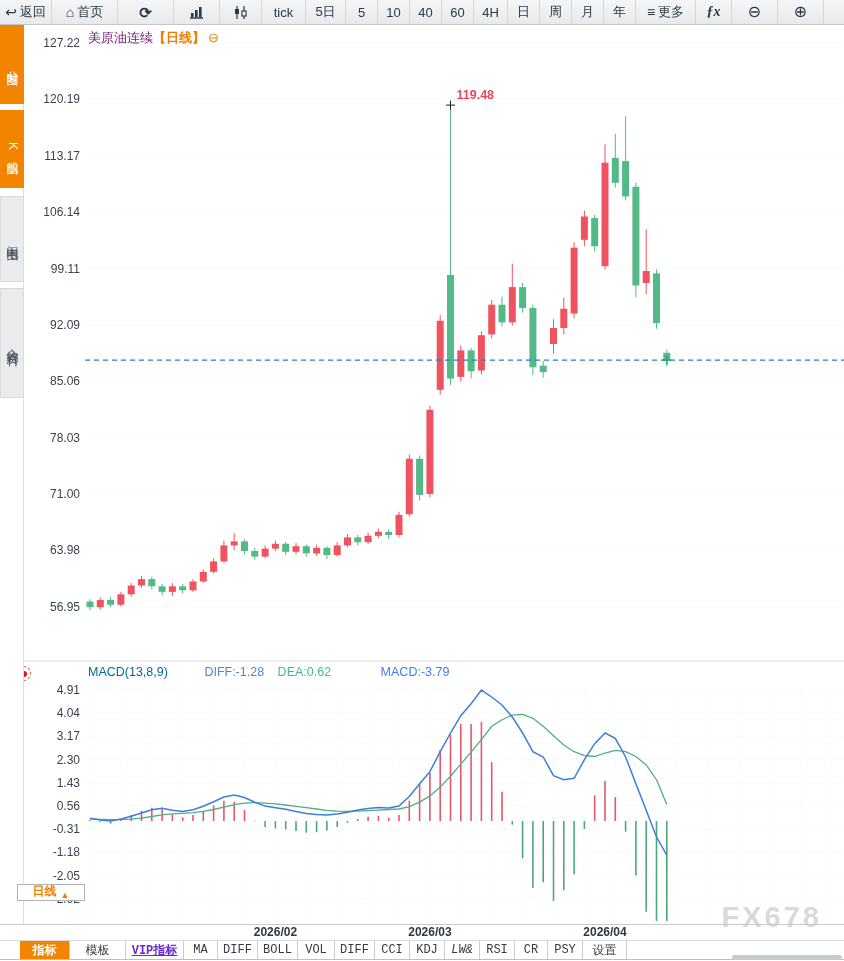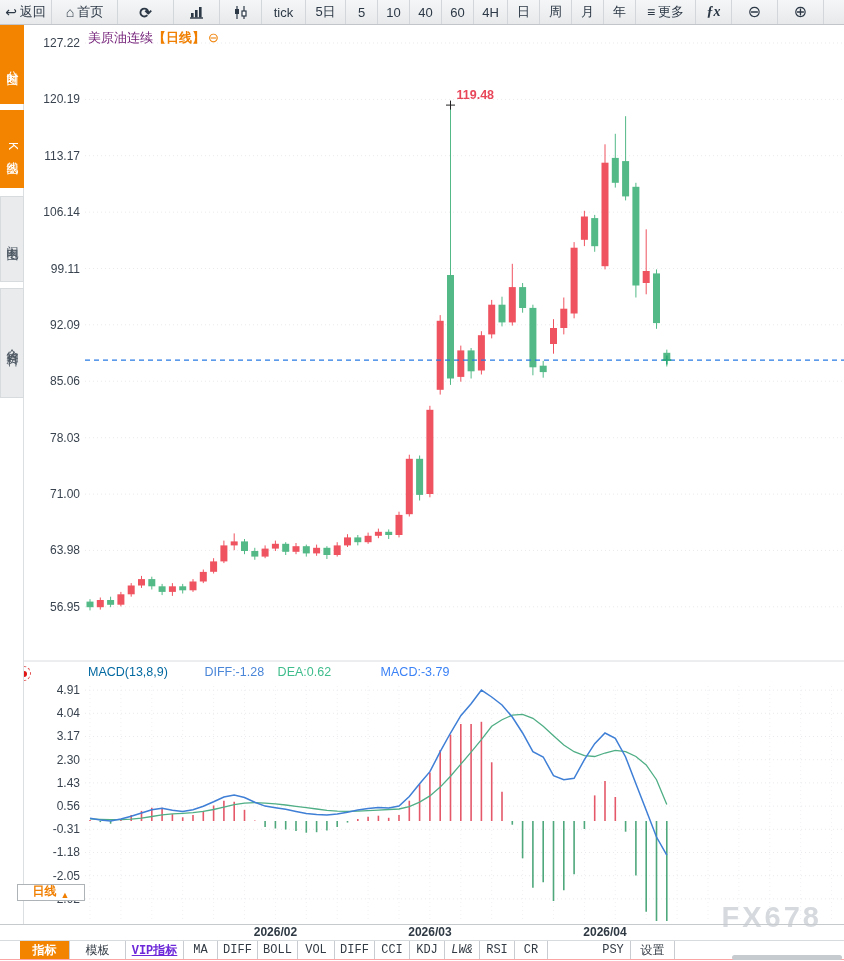--- a/index.html
+++ b/index.html
@@ -431,19 +431,19 @@
       <div class="b-tab" style="width: 34px;">MA</div>
       <div class="b-tab" style="width: 40px;">DIFF</div>
       <div class="b-tab" style="width: 40px;">BOLL</div>
       <div class="b-tab" style="width: 37px;">VOL</div>
       <div class="b-tab" style="width: 40px;">DIFF</div>
       <div class="b-tab" style="width: 35px;">CCI</div>
       <div class="b-tab" style="width: 35px;">KDJ</div>
       <div class="b-tab" style="width: 35px; font-style: italic;">LW&amp;</div>
       <div class="b-tab" style="width: 35px;">RSI</div>
       <div class="b-tab" style="width: 33px;">CR</div>
-      <div class="b-tab" style="width: 35px; margin-left: 48px;">PSY</div>
+      <div class="b-tab" style="width: 35px;">PSY</div>
       <div class="b-tab" style="width: 44px;">设置</div>
       <div class="b-fill"></div>
     </div>
 
   <div id="scroll-thumb"></div>
 </div>
 
 </body></html>

